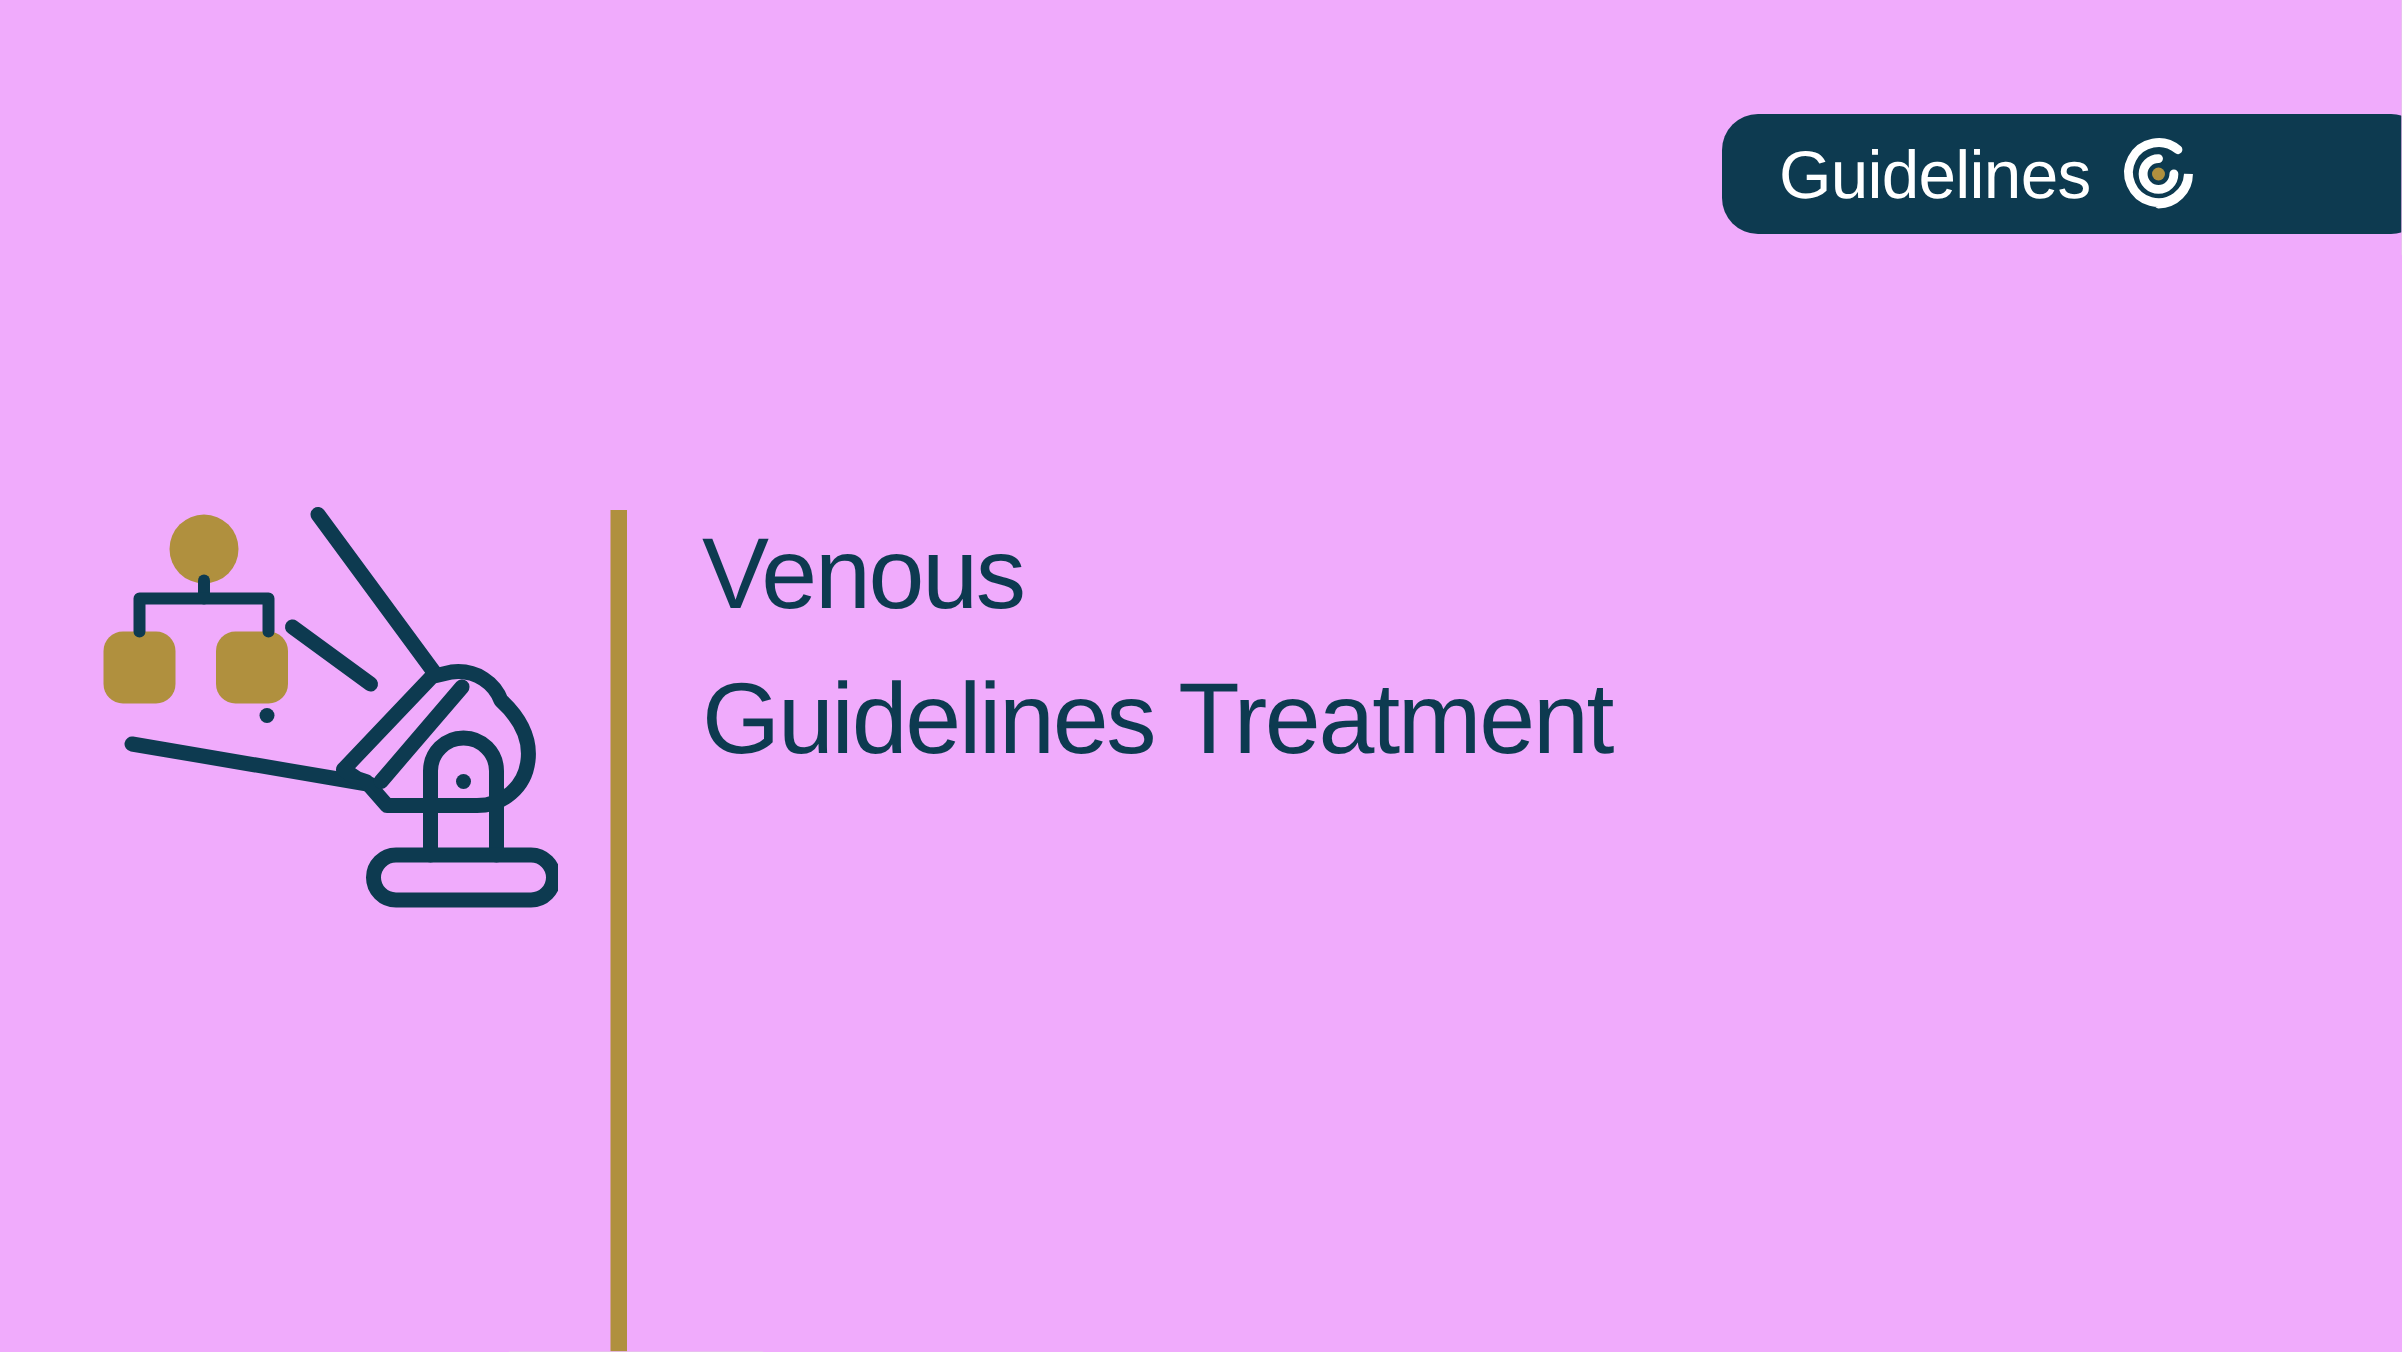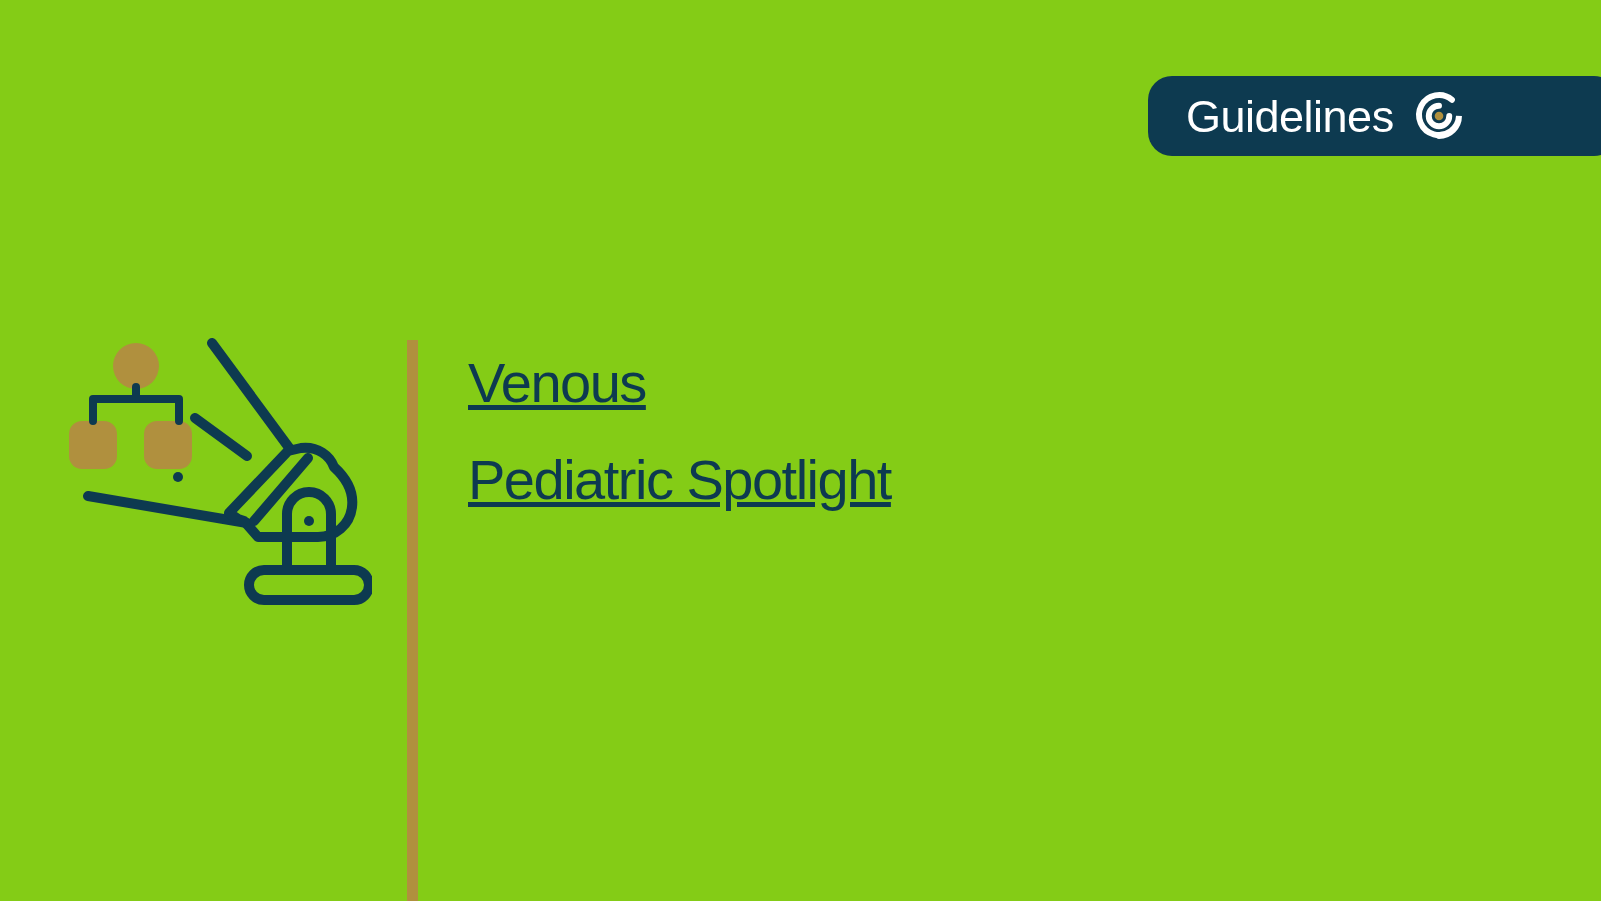--- a/index.html
+++ b/index.html
@@ -14,21 +14,21 @@
   body {
     background: #dddddd;
     font-family: "Liberation Sans", sans-serif;
     position: relative;
   }
 
   .slide {
     position: relative;
     width: 1601px;
     height: 901px;
-    background: #84cc16;
+    background: #f0abfc;
     overflow: hidden;
   }
 
   
   .badge {
     position: absolute;
     top: 76px;
     left: 1148px;
     width: 470px;           
     height: 80px;
@@ -78,26 +78,25 @@
   
   .title-block {
     position: absolute;
     left: 468px;
     top: 334px;
     width: 1000px;
   }
 
   .title-line {
     color: #0d3a50;
-    font-size: 56px;
+    font-size: 67px;
     font-weight: 400;
     line-height: 97px;
     letter-spacing: -1.5px;
     white-space: nowrap;
-    text-decoration: underline;
   }
 </style>
 </head>
 <body>
 
 <div class="slide">
 
   <div class="badge">
     <span class="badge-label">Guidelines</span>
 
@@ -160,16 +159,16 @@
       <rect x="187" y="245" width="120" height="30" rx="15"></rect>
     </g>
 
     <circle cx="247" cy="196" r="5" fill="#0d3a50"></circle>
   </svg>
 
   <div class="divider"></div>
 
   <div class="title-block">
     <div class="title-line">Venous</div>
-    <div class="title-line">Pediatric Spotlight</div>
+    <div class="title-line">Guidelines Treatment</div>
   </div>
 
 </div>
 
 </body></html>

